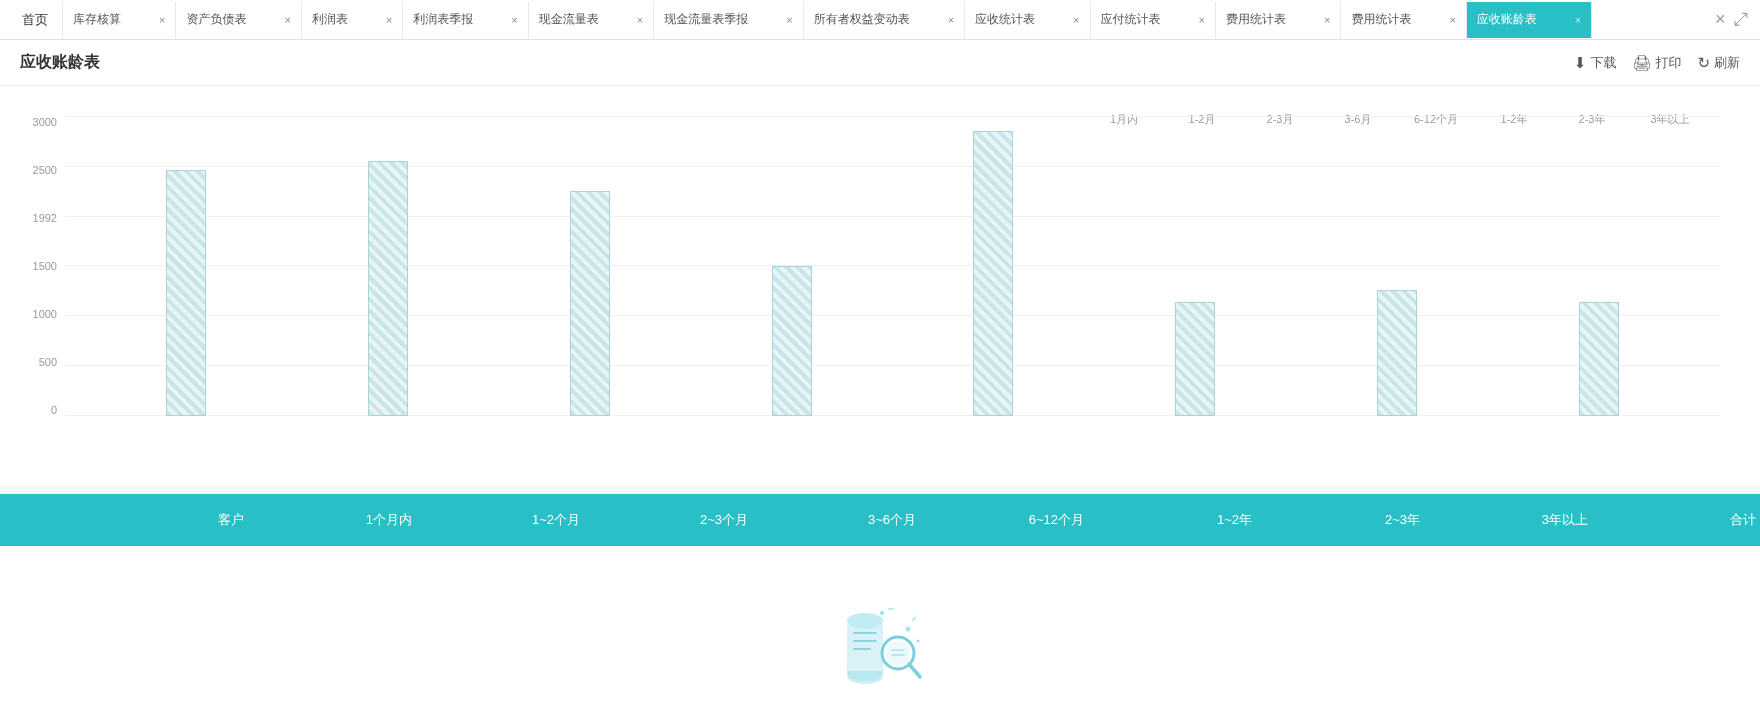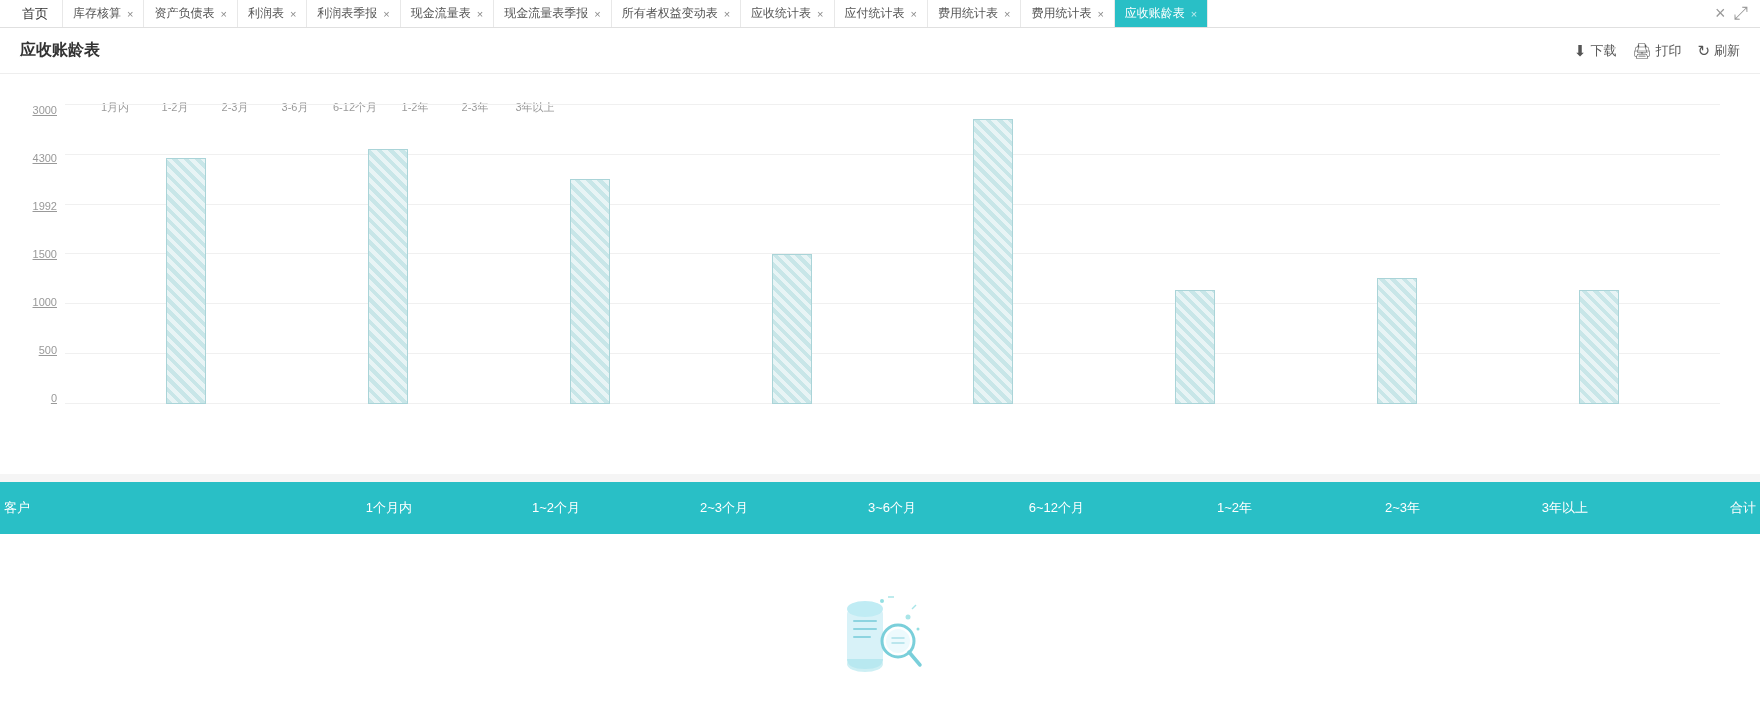--- a/index.html
+++ b/index.html
@@ -4,37 +4,38 @@
   <style>
     * { box-sizing: border-box; margin: 0; padding: 0; }
     body { font-family: "Microsoft YaHei", "PingFang SC", sans-serif; background: #f5f5f5; font-size: 13px; color: #333; overflow-x: hidden; }
 
     
     .tab-bar {
       display: flex;
       align-items: center;
       background: #fff;
       border-bottom: 1px solid #e0e0e0;
-      height: 28px;
+      height: 40px;
       padding: 0 8px;
       overflow-x: auto;
       white-space: nowrap;
     }
     .tab-bar::-webkit-scrollbar { height: 3px; }
     .tab-item {
       display: inline-flex;
       align-items: center;
       padding: 0 10px;
       height: 36px;
       cursor: pointer;
       font-size: 12px;
       color: #555;
       border-right: 1px solid #e8e8e8;
       position: relative;
       flex-shrink: 0;
+      gap: 32px;
     }
     .tab-item.active {
       background: #29bfc6;
       color: #fff;
     }
     .tab-item .close-btn {
       margin-left: 6px;
       font-size: 11px;
       cursor: pointer;
       opacity: 0.7;
@@ -120,21 +121,20 @@
       align-items: flex-end;
       padding-right: 8px;
       width: 45px;
       height: 300px;
       margin-top: 10px;
       flex-shrink: 0;
     }
     .y-label {
       font-size: 11px;
       color: #999;
-      text-decoration: underline;
     }
 
     .chart-inner {
       flex: 1;
       position: relative;
       height: 330px;
     }
 
     
     .grid-lines {
@@ -180,22 +180,23 @@
         #e8f4f5 4px,
         #e8f4f5 8px
       );
       border: 1px solid #aad4d8;
       position: relative;
     }
 
     
     .x-axis {
       display: flex;
-      justify-content: flex-start;
+      justify-content: flex-end;
       padding: 6px 20px 0 20px;
+      gap: 18px;
     }
     .x-label {
       font-size: 11px;
       color: #999;
       text-align: center;
       width: 60px;
     }
 
     
     .table-header {
@@ -207,21 +208,21 @@
       align-items: center;
     }
     .th-cell {
       flex: 1;
       text-align: right;
       padding: 0 4px;
       font-weight: normal;
     }
     .th-cell:first-child {
       flex: 1.5;
-      text-align: left;
+      text-align: right;
     }
 
     
     .empty-area {
       background: #fff;
       height: 200px;
       display: flex;
       flex-direction: column;
       align-items: center;
       justify-content: center;
@@ -328,21 +329,21 @@
 
   <div class="chart-area">
     <div class="chart-container">
 
       <div class="y-axis" id="y-axis">
           <div class="y-label">0</div>
           <div class="y-label">500</div>
           <div class="y-label">1000</div>
           <div class="y-label">1500</div>
           <div class="y-label">1992</div>
-          <div class="y-label">4300</div>
+          <div class="y-label">2500</div>
           <div class="y-label">3000</div>
         </div>
 
       <div class="chart-inner">
 
         <div class="grid-lines" id="grid-lines">
             <div class="grid-line"></div>
             <div class="grid-line"></div>
             <div class="grid-line"></div>
             <div class="grid-line"></div>

